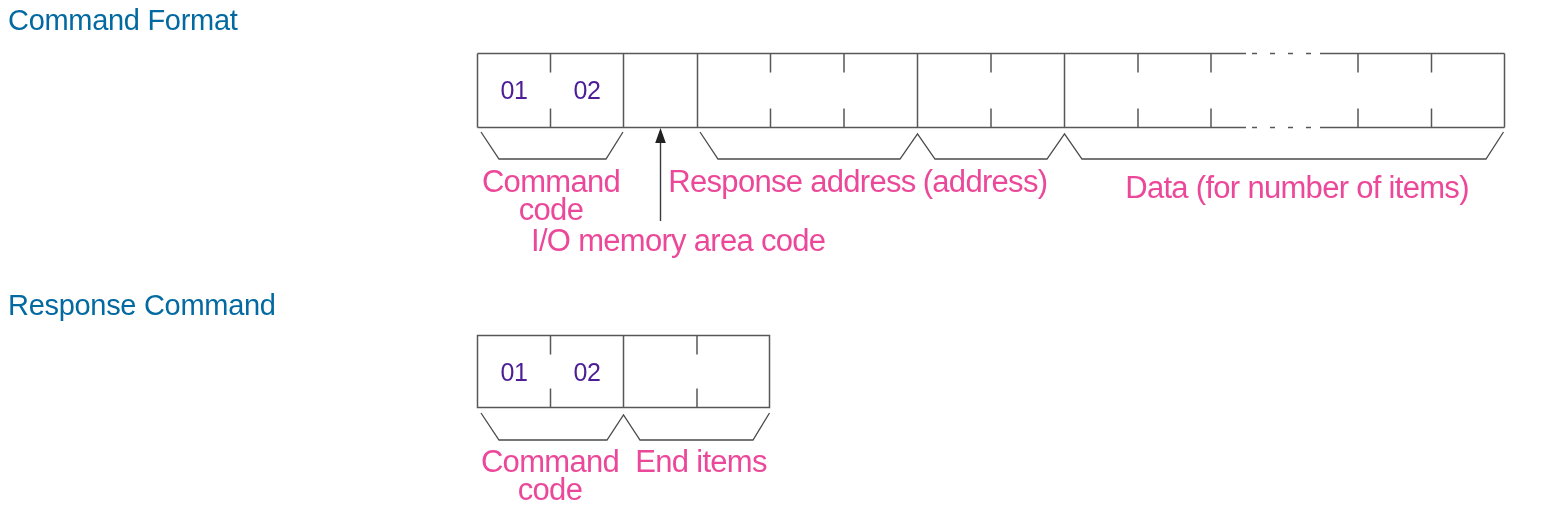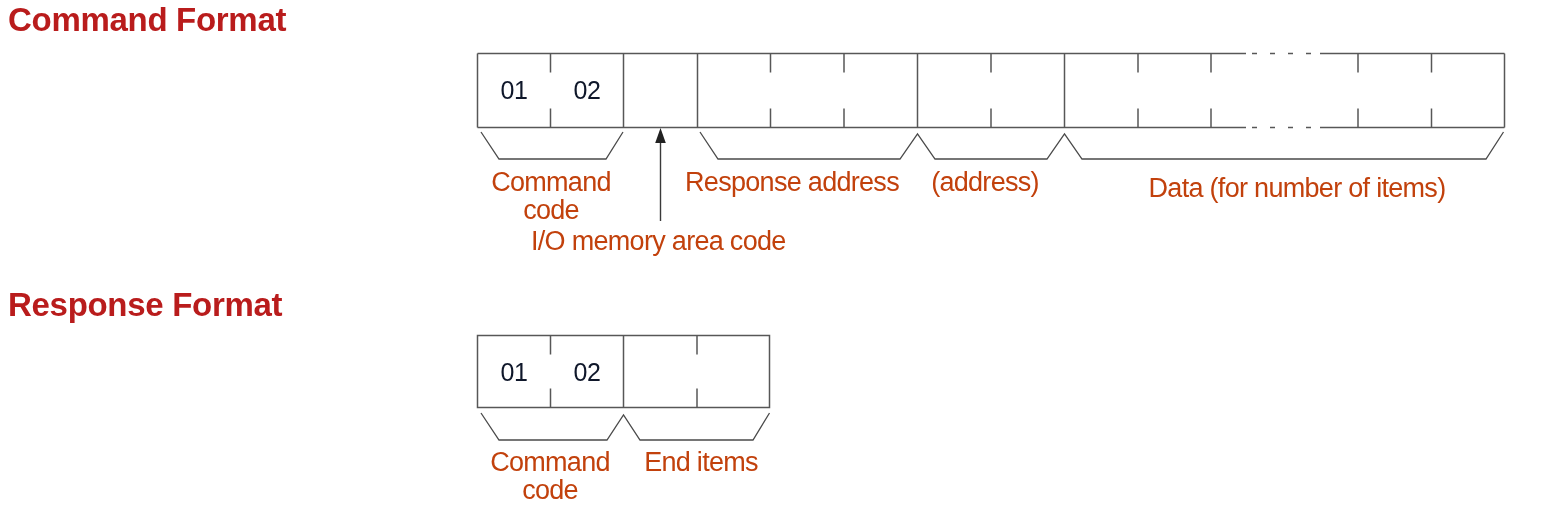--- a/index.html
+++ b/index.html
@@ -6,42 +6,42 @@
   .canvas{
     position:relative;
     width:1542px;
     height:514px;
     background:#ffffff;
     font-family:"Liberation Sans", sans-serif;
     overflow:hidden;
   }
   .heading{
     position:absolute;
-    font-size:33px;
-    font-weight:bold;
-    color:#b91c1c;
+    font-size:29px;
+    font-weight:normal;
+    color:#0369a1;
     letter-spacing:-0.3px;
     white-space:nowrap;
     line-height:34px;
   }
   .lbl{
     position:absolute;
-    font-size:27px;
-    color:#c2410c;
+    font-size:31px;
+    color:#ec4899;
     letter-spacing:-0.7px;
     line-height:28px;
     text-align:center;
     white-space:nowrap;
   }
   .lbl.left{text-align:left;}
   .digit{
     position:absolute;
     width:60px;
     font-size:25px;
-    color:#0f172a;
+    color:#4c1d95;
     letter-spacing:-0.5px;
     line-height:26px;
     text-align:center;
     white-space:nowrap;
   }
   svg.linework{position:absolute;left:0;top:0;}
   .stack div{white-space:nowrap;}
 </style>
 </head>
 <body>
@@ -117,21 +117,21 @@
   <div class="lbl" style="left:642px; top:168px; width:300px;">Response address</div>
 
   <div class="lbl stack" style="left:885px; top:168px; width:200px;">
     <div>(address)</div>
   </div>
 
   <div class="lbl left" style="left:531px; top:227px;">I/O memory area code</div>
 
   <div class="lbl" style="left:1122px; top:174px; width:350px;">Data (for number of items)</div>
 
-  <div class="heading" style="left:8px; top:288px;">Response Format</div>
+  <div class="heading" style="left:8px; top:288px;">Response Command</div>
 
   <div class="digit" style="left:484px; top:359px;">01</div>
   <div class="digit" style="left:557px; top:359px;">02</div>
 
   <div class="lbl stack" style="left:450px; top:448px; width:200px;">
     <div>Command</div>
     <div>code</div>
   </div>
 
   <div class="lbl" style="left:601px; top:448px; width:200px;">End items</div>

